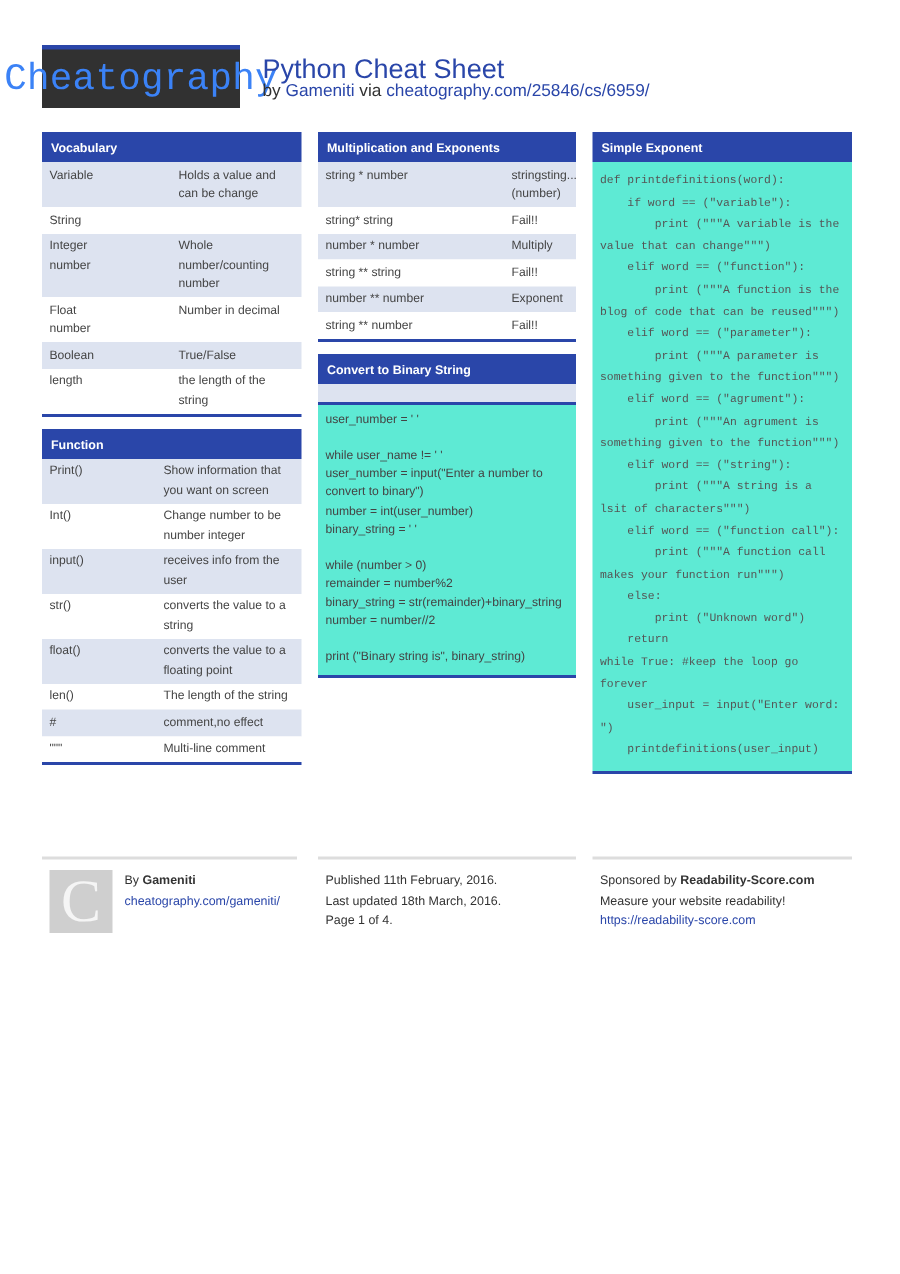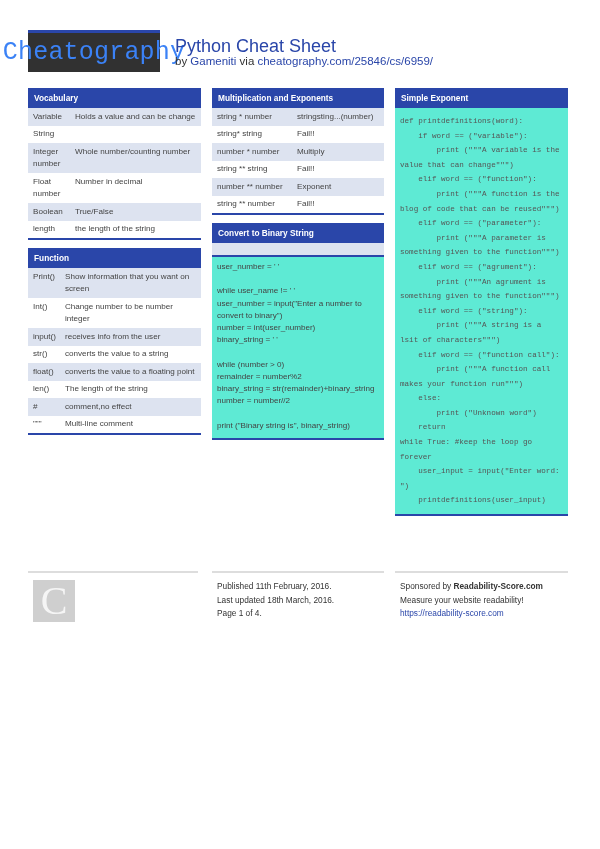--- a/index.html
+++ b/index.html
@@ -19,21 +19,21 @@
   
   .col { position: absolute; top: 88px; }
   .col1 { left: 28px; width: 173px; }
   .col2 { left: 212px; width: 172px; }
   .col3 { left: 395px; width: 173px; }
 
   .box { border-bottom: 2px solid #2a46a9; margin-bottom: 8px; }
   .box-head { background: #2a46a9; color: #fff; font-weight: bold; font-size: 8.3px;
               padding: 0 6px; height: 20px; line-height: 20px; }
   .row { display: flex; font-size: 8.1px; line-height: 12.5px; color: #444;
-         padding: 2.5px 5px 2.5px 5px; }
+         padding: 2.5px 5px 2.5px 5px; gap: 44px; }
   .row:nth-child(odd) { background: #dde3f0; }
   .row:nth-child(even) { background: #ffffff; }
   .c1 { flex: none; }
   .c2 { flex: 1; }
 
   .vocab .c1 { width: 42px; }
   .func .c1 { width: 32px; }
   .mult .c1 { width: 80px; }
 
   .code-box { background: #5eead4; padding: 4px 5px 6px 5px; }
@@ -215,20 +215,24 @@
         <div class="ln"></div>
         <div class="ln">    printdefinitions(user_input)</div>
       </div>
   </div>
 </div>
 
 <div class="footer f1">
   <div class="avatar">
     <span>C</span>
   </div>
+  <div class="f-text">
+    <div><span>By </span><b>Gameniti</b></div>
+    <div class="f-link">cheatography.com/gameniti/</div>
+  </div>
 </div>
 <div class="footer f2">
   <div class="f-text">
     <div>Published 11th February, 2016.</div>
     <div>Last updated 18th March, 2016.</div>
     <div>Page 1 of 4.</div>
   </div>
 </div>
 <div class="footer f3">
   <div class="f-text">

